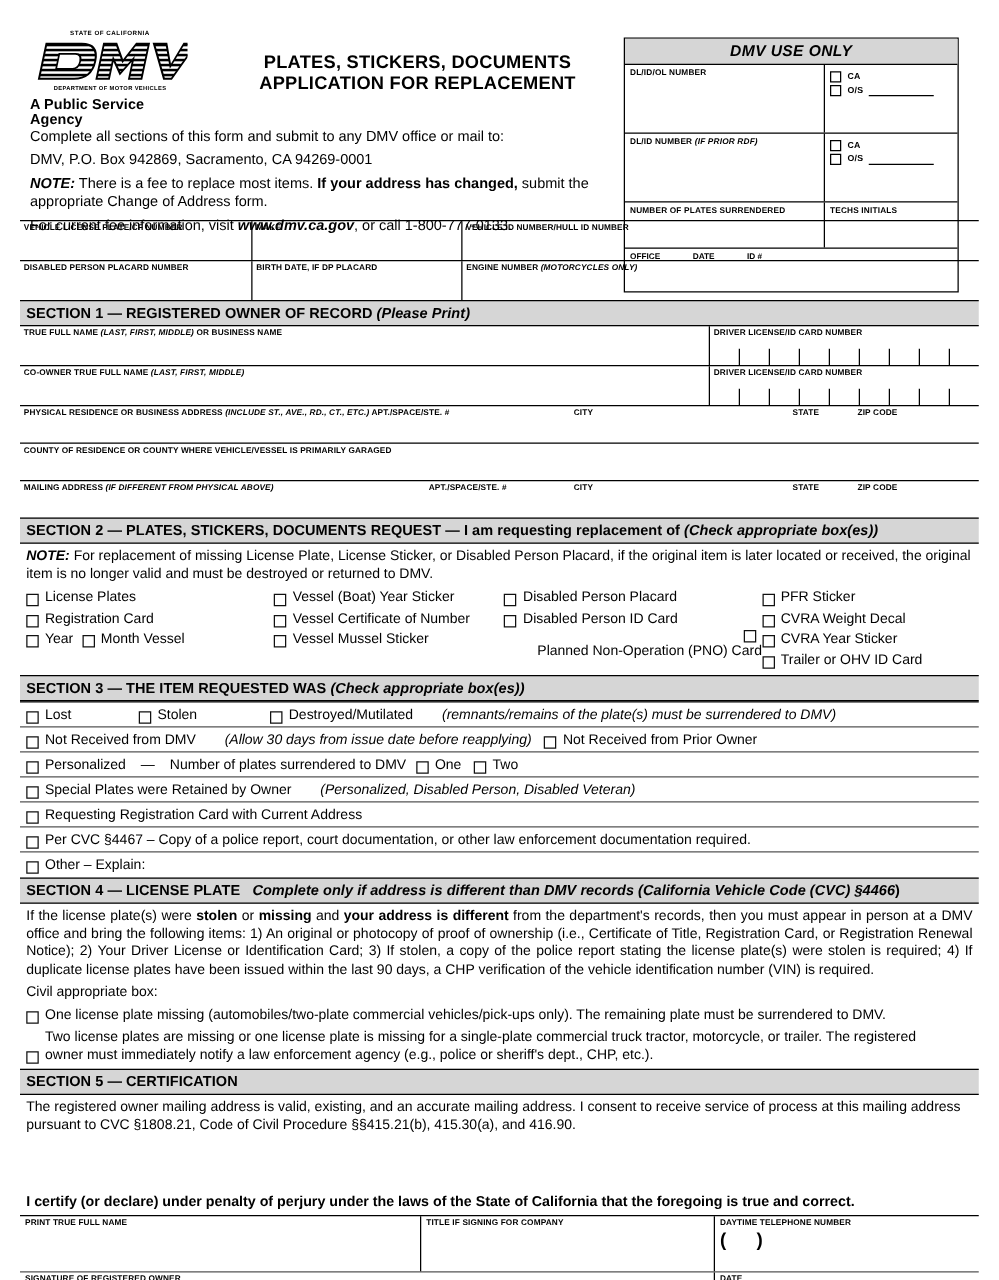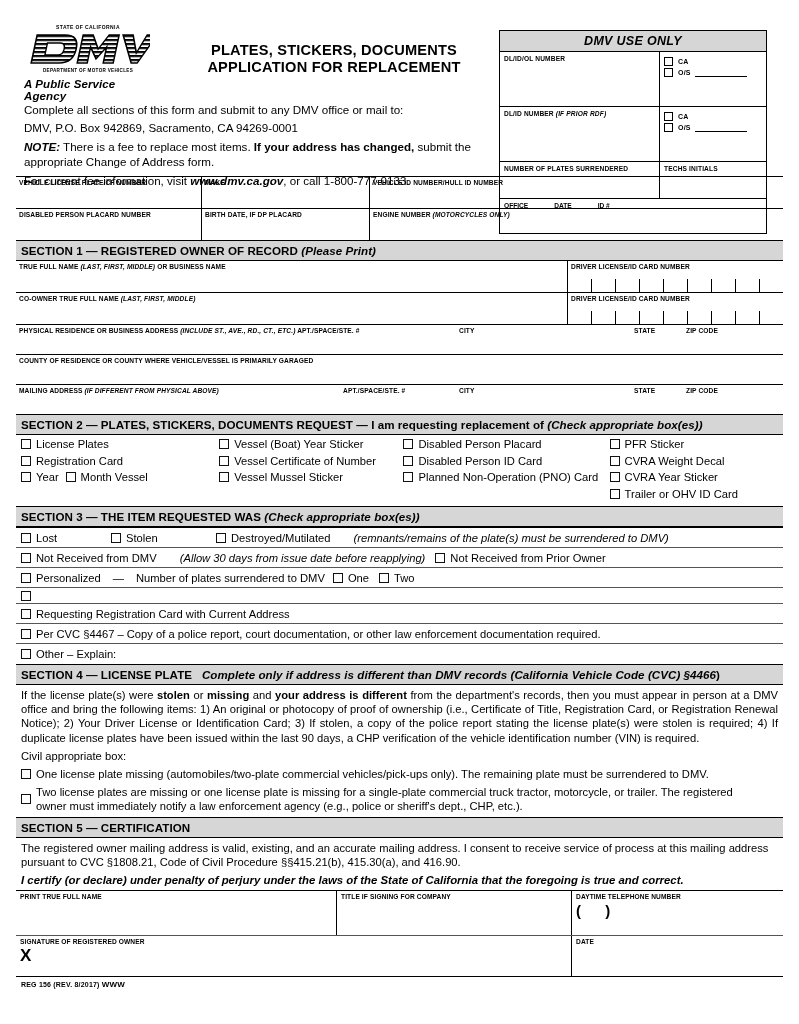--- a/index.html
+++ b/index.html
@@ -24,21 +24,21 @@
     color:#000;line-height:6px;
   }
   .logo-mark{
     position:relative;height:36px;width:124px;margin:1px auto 0 auto;
   }
   .logo-bottom{
     font-size:4.6px;font-weight:bold;letter-spacing:.3px;text-align:center;
     line-height:6px;margin-top:1px;
   }
   .tagline{
-    font-size:11.5px;font-style:italic;font-weight:bold;
+    font-size:11.5px;font-weight:bold;
     margin-top:4px;letter-spacing:.1px;
   }
   .title-block{
     position:absolute;left:150px;top:26px;width:336px;text-align:center;
   }
   .title-block .t{
     font-size:14.6px;font-weight:bold;line-height:17px;letter-spacing:.2px;
   }
 
   
@@ -108,53 +108,53 @@
   .secbar i{font-style:italic;}
 
   .body-txt{font-size:11.2px;line-height:14px;}
   .pad5{padding:3px 5px 3px 5px;}
 
   
   .cb{
     width:10px;height:10px;border:1.1px solid #111;box-sizing:border-box;
     display:inline-block;vertical-align:-1px;margin-right:5px;flex:none;
   }
-  .ck-line{display:flex;align-items:center;font-size:11.2px;line-height:14px;}
+  .ck-line{display:flex;align-items:flex-end;font-size:11.2px;line-height:14px;}
   .ck-line i{padding-left:20px;}
 
   .grid2{display:flex;padding:2px 5px 3px 5px;}
   .col1{width:200px;}
   .col2{width:186px;}
   .col3{width:208px;}
   .col4{width:170px;}
   .grid2 .ck-line{margin-bottom:2.5px;}
 
   .s3row{
     border-top:1px solid #555;padding:2.5px 5px 2.5px 5px;
   }
   .s3row.first{border-top:1.6px solid #000;}
-  .s3row .ck-line{align-items:center;}
+  .s3row .ck-line{align-items:flex-end;}
 
   .s4p{font-size:11.2px;line-height:14.2px;text-align:justify;padding:3px 5px 0 5px;}
   .s4p b{font-weight:bold;}
 
   .cert-txt{font-size:11.2px;line-height:14.2px;padding:3px 5px 0 5px;}
-  .cert-bold-ital{font-size:11.4px;font-weight:bold;font-style:italic;padding:4px 5px 3px 5px;line-height:14px;}
+  .cert-bold-ital{font-size:11.4px;font-weight:bold;padding:4px 5px 3px 5px;line-height:14px;margin-top:44px;}
 
   .sigrow{display:flex;border-top:1.6px solid #000;}
   .sigcell{box-sizing:border-box;padding:2px 4px 0 4px;position:relative;}
   .paren{font-size:15px;font-weight:bold;letter-spacing:10px;margin-top:1px;}
   .bigx{font-size:17px;font-weight:bold;line-height:17px;margin-top:1px;}
 
   .footer{
     border-top:1.8px solid #000;padding:3px 5px 0 5px;
     font-size:7px;font-weight:bold;letter-spacing:.2px;
   }
   .footer .www{font-size:8px;font-weight:bold;}
-  .nb{white-space:nowrap;}
+  .nb{white-space:nowrap;flex-direction:column;}
 </style>
 </head>
 <body>
 
 <div class="page">
 
   <div class="header">
 
     <div class="logo-block">
       <div class="logo-top">STATE OF CALIFORNIA</div>
@@ -334,20 +334,21 @@
       <div class="lab" style="width:324px"><span>MAILING ADDRESS </span><i>(IF DIFFERENT FROM PHYSICAL ABOVE)</i></div>
       <div class="lab" style="width:116px">APT./SPACE/STE. #</div>
       <div class="lab" style="width:175px">CITY</div>
       <div class="lab" style="width:52px">STATE</div>
       <div class="lab">ZIP CODE</div>
     </div>
   </div>
 
   <div class="secbar"><span>SECTION 2 — PLATES, STICKERS, DOCUMENTS REQUEST — I am requesting replacement of </span><i>(Check appropriate box(es))</i></div>
 
+  <div class="body-txt pad5"><span class="bi">NOTE:</span><span> For replacement of missing License Plate, License Sticker, or Disabled Person Placard, if the original item is later located or received, the original item is no longer valid and must be destroyed or returned to DMV.</span></div>
 
   <div class="grid2">
     <div class="col1">
       <div class="ck-line">
           <span class="cb"></span>
           <span>License Plates</span>
         </div>
       <div class="ck-line">
           <span class="cb"></span>
           <span>Registration Card</span>
@@ -438,20 +439,21 @@
       <span class="cb" style="margin-left:8px"></span>
       <span>One</span>
       <span class="cb" style="margin-left:10px"></span>
       <span>Two</span>
     </div>
   </div>
 
   <div class="s3row">
     <div class="ck-line">
       <span class="cb"></span>
+      <span><span>Special Plates were Retained by Owner </span><i>(Personalized, Disabled Person, Disabled Veteran)</i></span>
     </div>
   </div>
 
   <div class="s3row">
     <div class="ck-line">
       <span class="cb"></span>
       <span>Requesting Registration Card with Current Address</span>
     </div>
   </div>
 

